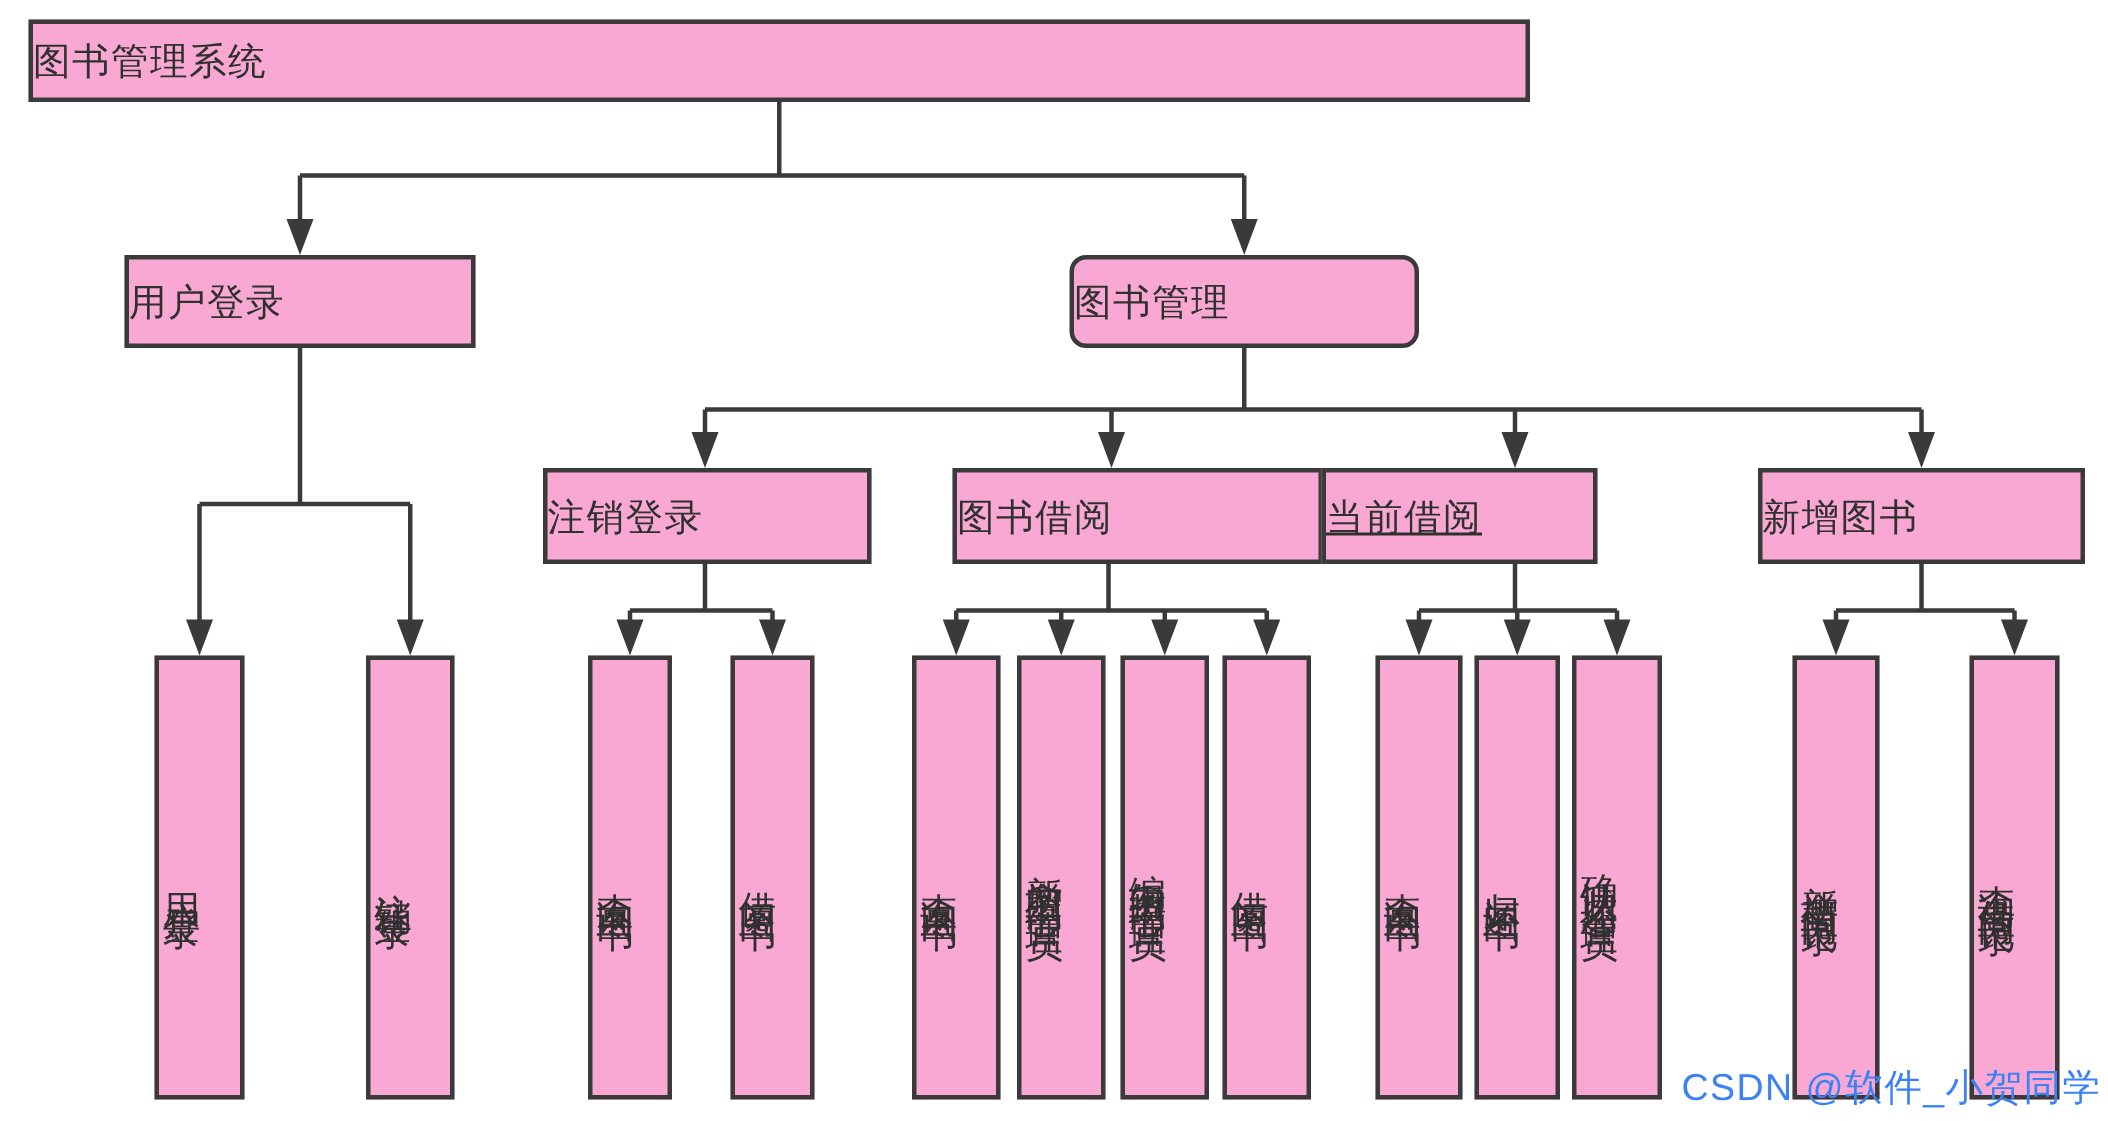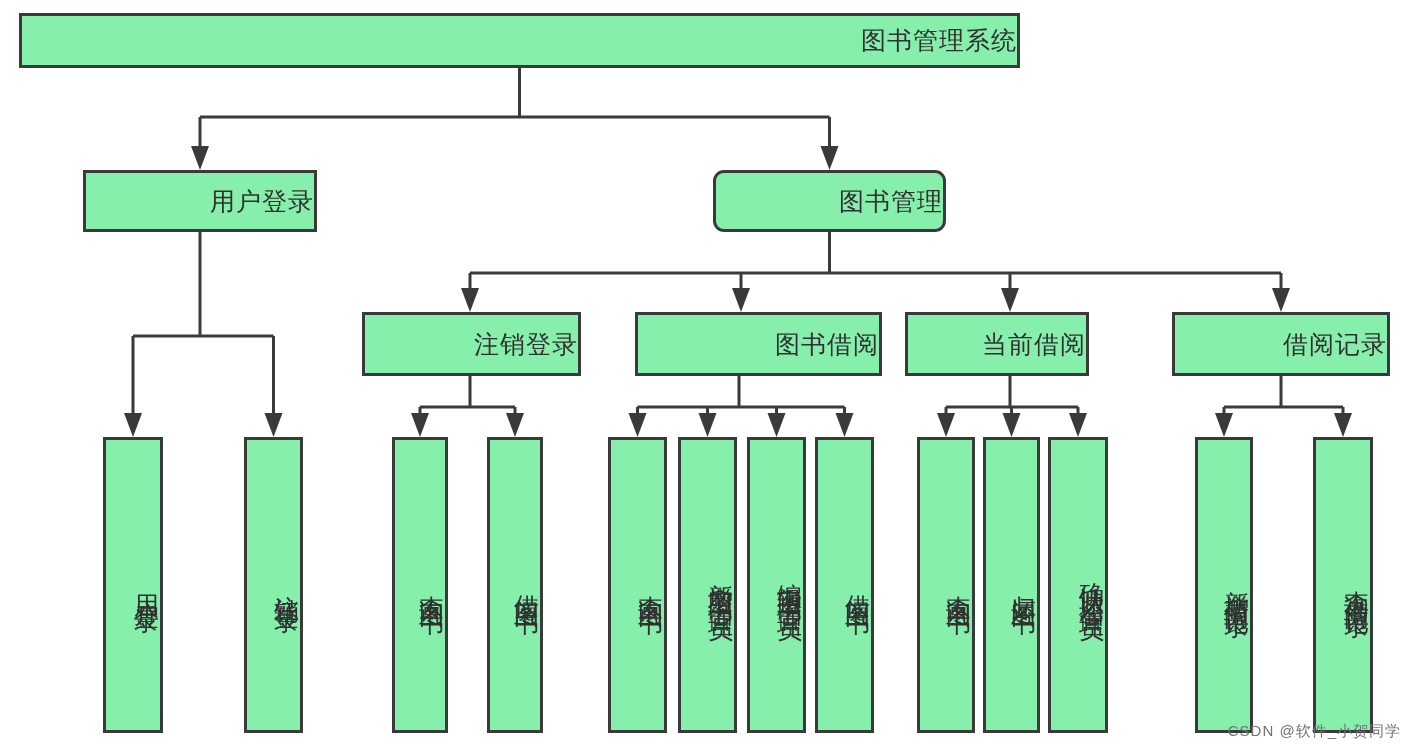--- a/index.html
+++ b/index.html
@@ -18,24 +18,24 @@
   #connectors {
     position: absolute;
     left: 0; top: 0;
     width: 1405px; height: 747px;
     pointer-events: none;
   }
   .node {
     position: absolute;
     box-sizing: border-box;
     border: 3px solid #3a3a3a;
-    background: #86efac;
+    background: #f9a8d4;
     display: flex;
     align-items: center;
-    justify-content: flex-end;
+    justify-content: flex-start;
     color: #303030;
     font-size: 25px;
     letter-spacing: 1px;
     white-space: nowrap;
   }
   .leaf {
     top: 437px;
     height: 296px;
   }
   .leaf .vtext {
@@ -47,42 +47,42 @@
     color: #303030;
   }
   
   #n-root          { left: 19px;   top: 13px;  width: 1001px; height: 55px; }
   
   #n-user-login    { left: 83px;   top: 170px; width: 234px;  height: 62px; }
   #n-book-mgmt     { left: 713px;  top: 170px; width: 233px;  height: 62px; border-radius: 11px; }
   
   #n-new-books     { left: 362px;  top: 312px; width: 219px;  height: 64px; }
   #n-book-borrow   { left: 635px;  top: 312px; width: 247px;  height: 64px; }
-  #n-cur-borrow    { left: 905px;  top: 312px; width: 184px;  height: 64px; }
+  #n-cur-borrow    { left: 881px;  top: 312px; width: 184px;  height: 64px; text-decoration: underline; }
   #n-records       { left: 1172px; top: 312px; width: 218px;  height: 64px; }
   
   #l-user-login    { left: 103px;  width: 60px; }
   #l-logout        { left: 244px;  width: 59px; }
   #l-nb-query      { left: 392px;  width: 56px; }
   #l-nb-borrow     { left: 487px;  width: 56px; }
   #l-bb-query      { left: 608px;  width: 59px; }
   #l-bb-add        { left: 678px;  width: 59px; }
   #l-bb-edit       { left: 747px;  width: 59px; }
   #l-bb-borrow     { left: 815px;  width: 59px; }
   #l-cb-query      { left: 917px;  width: 58px; }
   #l-cb-return     { left: 983px;  width: 57px; }
   #l-cb-confirm    { left: 1048px; width: 60px; }
   #l-br-add        { left: 1195px; width: 58px; }
   #l-br-query      { left: 1313px; width: 60px; }
   #watermark {
     position: absolute;
     right: 4px;
     bottom: 6px;
-    font-size: 15px;
-    color: #737373;
+    font-size: 25px;
+    color: #3b82f6;
     letter-spacing: 1px;
     z-index: 5;
     pointer-events: none;
   }
 </style>
 </head>
 <body>
 
 <div id="canvas">
 
@@ -143,21 +143,21 @@
   <div class="node" id="n-new-books">
     <span>注销登录</span>
   </div>
   <div class="node" id="n-book-borrow">
     <span>图书借阅</span>
   </div>
   <div class="node" id="n-cur-borrow">
     <span>当前借阅</span>
   </div>
   <div class="node" id="n-records">
-    <span>借阅记录</span>
+    <span>新增图书</span>
   </div>
 
   <div class="node leaf" id="l-user-login">
     <span class="vtext">用户登录</span>
   </div>
   <div class="node leaf" id="l-logout">
     <span class="vtext">注销登录</span>
   </div>
 
   <div class="node leaf" id="l-nb-query">

